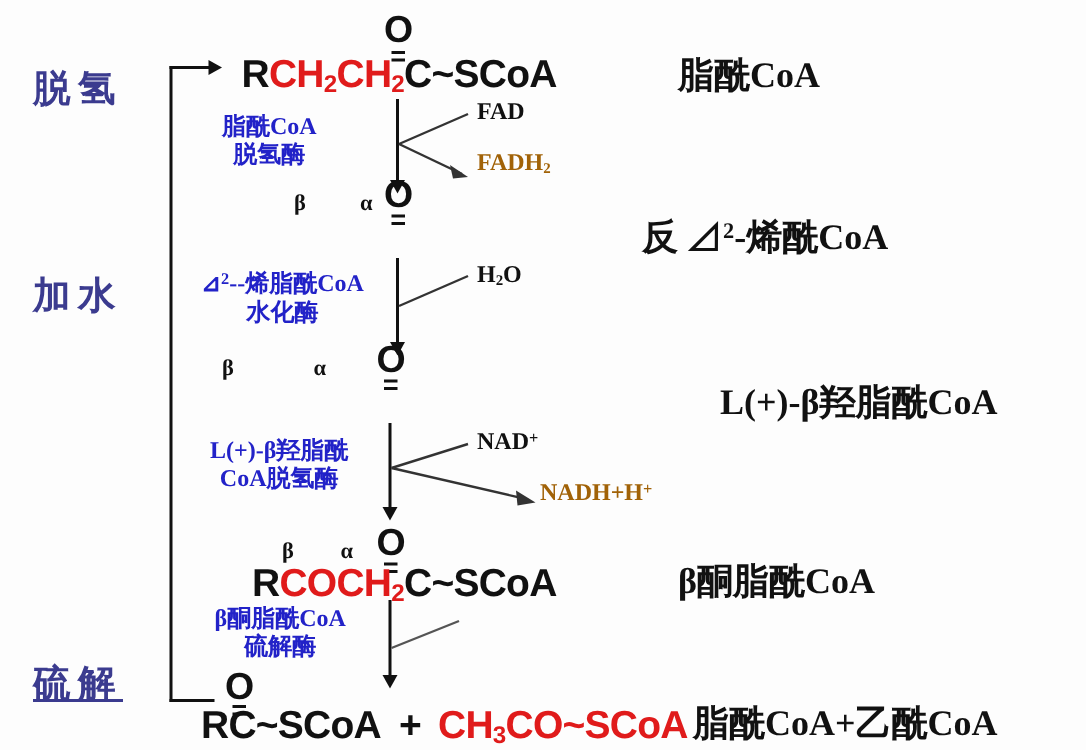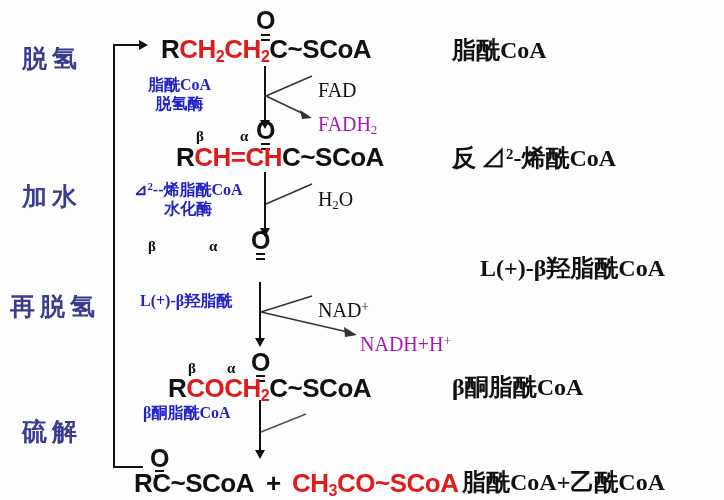--- a/index.html
+++ b/index.html
@@ -83,27 +83,26 @@
     line-height: 1.18;
     white-space: nowrap;
   }
   .enzyme .ctr { display: block; text-align: center; }
   .enzyme sup { font-size: 0.68em; vertical-align: 0.45em; }
 
   
   .cofactor {
     position: absolute;
     font-family: "Liberation Serif", "DejaVu Serif", serif;
-    font-size: 20px;
-    font-weight: normal;
-    white-space: nowrap;
-    color: #111111;
-    margin-top: 13px;
-  }
-  .cofactor.pink { color: #a21caf; }
+    font-size: 16px;
+    font-weight: bold;
+    white-space: nowrap;
+    color: #111111;
+  }
+  .cofactor.pink { color: #a16207; }
   .cofactor.maroon { color: #8e2020; }
   .cofactor sub { font-size: 0.62em; vertical-align: -0.22em; }
   .cofactor sup { font-size: 0.68em; vertical-align: 0.42em; }
 
   
   .product {
     position: absolute;
     font-family: "Liberation Serif", "DejaVu Serif", serif;
     font-size: 24px;
     font-weight: bold;
@@ -146,23 +145,22 @@
 </style>
 </head>
 <body>
 
 <div id="canvas">
 
   <div class="step-label" style="left:22px; top:42px;">脱氢</div>
 
   <div class="step-label" style="left:22px; top:180px;">加水</div>
 
-  <div class="step-label" style="left:10px; top:290px;">再脱氢</div>
-
-  <div class="step-label" style="left:22px; top:415px;">硫解</div>
+
+  <div class="step-label" style="left:22px; top:439px;text-decoration:underline;">硫解</div>
 
   <div class="vline" style="left:113px; top:44px; height:424px;"></div>
   <div class="hline" style="left:113px; top:44px; width:28px;"></div>
   <div class="arrowhead-right" style="left:139px; top:40px;"></div>
   <div class="hline" style="left:113px; top:466px; width:30px;"></div>
 
   <div class="carbonyl" style="left:256px; top:8px;">O</div>
   <div class="dblbond" style="left:261px; top:34px;">
       <i></i>
       <i></i>
@@ -195,23 +193,20 @@
 
   <div class="carbonyl" style="left:256px; top:118px;">O</div>
   <div class="dblbond" style="left:261px; top:143px;">
       <i></i>
       <i></i>
     </div>
 
   <div class="greek" style="left:196px; top:128px;">β</div>
   <div class="greek" style="left:240px; top:128px;">α</div>
 
-  <div class="struct" style="left:176px; top:142px;">
-    <span>R</span><span class="hl">CH=CH</span><span>C~SCoA</span>
-  </div>
 
   <div class="vline" style="left:264px; top:172px; height:62px;"></div>
   <div class="arrowhead-down" style="left:260px; top:228px;"></div>
 
   <div class="enzyme" style="left:134px; top:180px;">
     <span class="ctr"><span>⊿</span><sup>2</sup><span>--烯脂酰CoA</span></span>
     <span class="ctr">水化酶</span>
   </div>
 
   <svg class="overlay">
@@ -229,20 +224,21 @@
 
   <div class="greek" style="left:148px; top:238px;">β</div>
   <div class="greek" style="left:209px; top:238px;">α</div>
 
 
   <div class="vline" style="left:259px; top:282px; height:62px;"></div>
   <div class="arrowhead-down" style="left:255px; top:338px;"></div>
 
   <div class="enzyme" style="left:140px; top:292px;">
     <span class="ctr">L(+)-β羟脂酰</span>
+    <span class="ctr">CoA脱氢酶</span>
   </div>
 
   <svg class="overlay">
     <line x1="261" y1="312" x2="312" y2="296" stroke="#333" stroke-width="1.6"></line>
     <line x1="261" y1="312" x2="352" y2="333" stroke="#333" stroke-width="1.6"></line>
     <polygon points="357,335 344,327 345,337" fill="#333"></polygon>
   </svg>
 
   <div class="cofactor" style="left:318px; top:286px;">
     <span>NAD</span><sup>+</sup>
@@ -262,20 +258,21 @@
 
   <div class="struct" style="left:168px; top:373px;">
     <span>R</span><span class="hl">COCH</span><sub class="hl">2</sub><span>C~SCoA</span>
   </div>
 
   <div class="vline" style="left:259px; top:400px; height:56px;"></div>
   <div class="arrowhead-down" style="left:255px; top:450px;"></div>
 
   <div class="enzyme" style="left:143px; top:404px;">
     <span class="ctr">β酮脂酰CoA</span>
+    <span class="ctr">硫解酶</span>
   </div>
 
   <svg class="overlay">
     <line x1="261" y1="432" x2="306" y2="414" stroke="#555" stroke-width="1.6"></line>
   </svg>
 
   <div class="carbonyl" style="left:150px; top:446px;">O</div>
   <div class="dblbond" style="left:155px; top:470px;">
       <i></i>
       <i></i>
@@ -284,21 +281,21 @@
   <div class="struct" style="left:134px; top:468px;">RC~SCoA</div>
 
   <div class="struct" style="left:266px; top:468px;">+</div>
 
   <div class="struct" style="left:292px; top:468px; color:#e01b1b;">
     <span>CH</span><sub>3</sub><span>CO~SCoA</span>
   </div>
 
   <div class="product" style="left:452px; top:34px;">脂酰CoA</div>
 
-  <div class="product" style="left:452px; top:142px;">
+  <div class="product" style="left:428px; top:142px;">
     <span>反 ⊿</span><sup>2</sup><span>-烯酰CoA</span>
   </div>
 
   <div class="product" style="left:480px; top:252px;">L(+)-β羟脂酰CoA</div>
 
   <div class="product" style="left:452px; top:371px;">β酮脂酰CoA</div>
 
   <div class="product" style="left:462px; top:466px;">脂酰CoA+乙酰CoA</div>
 
 </div>

